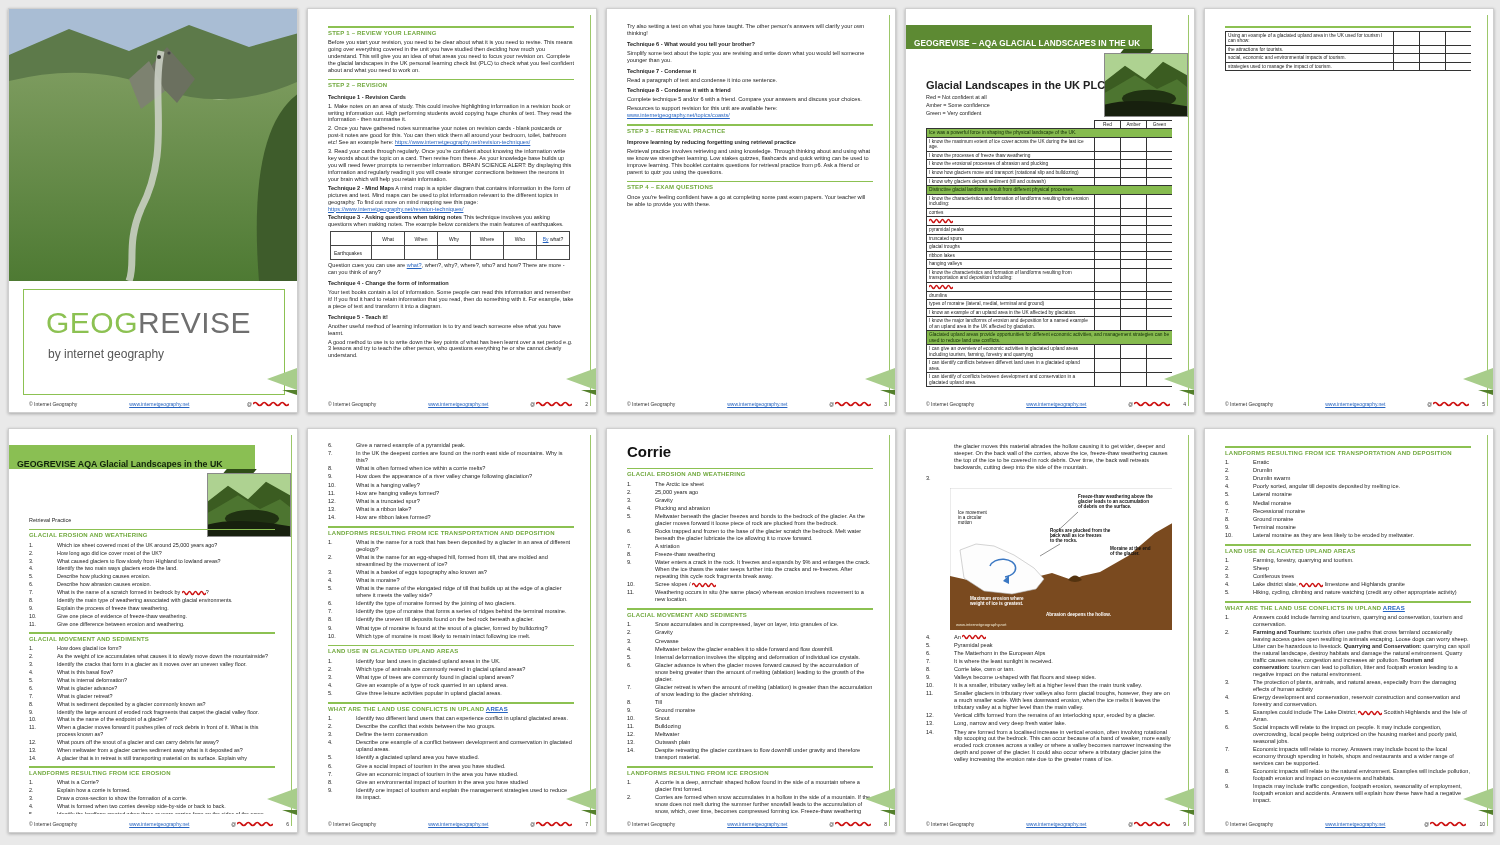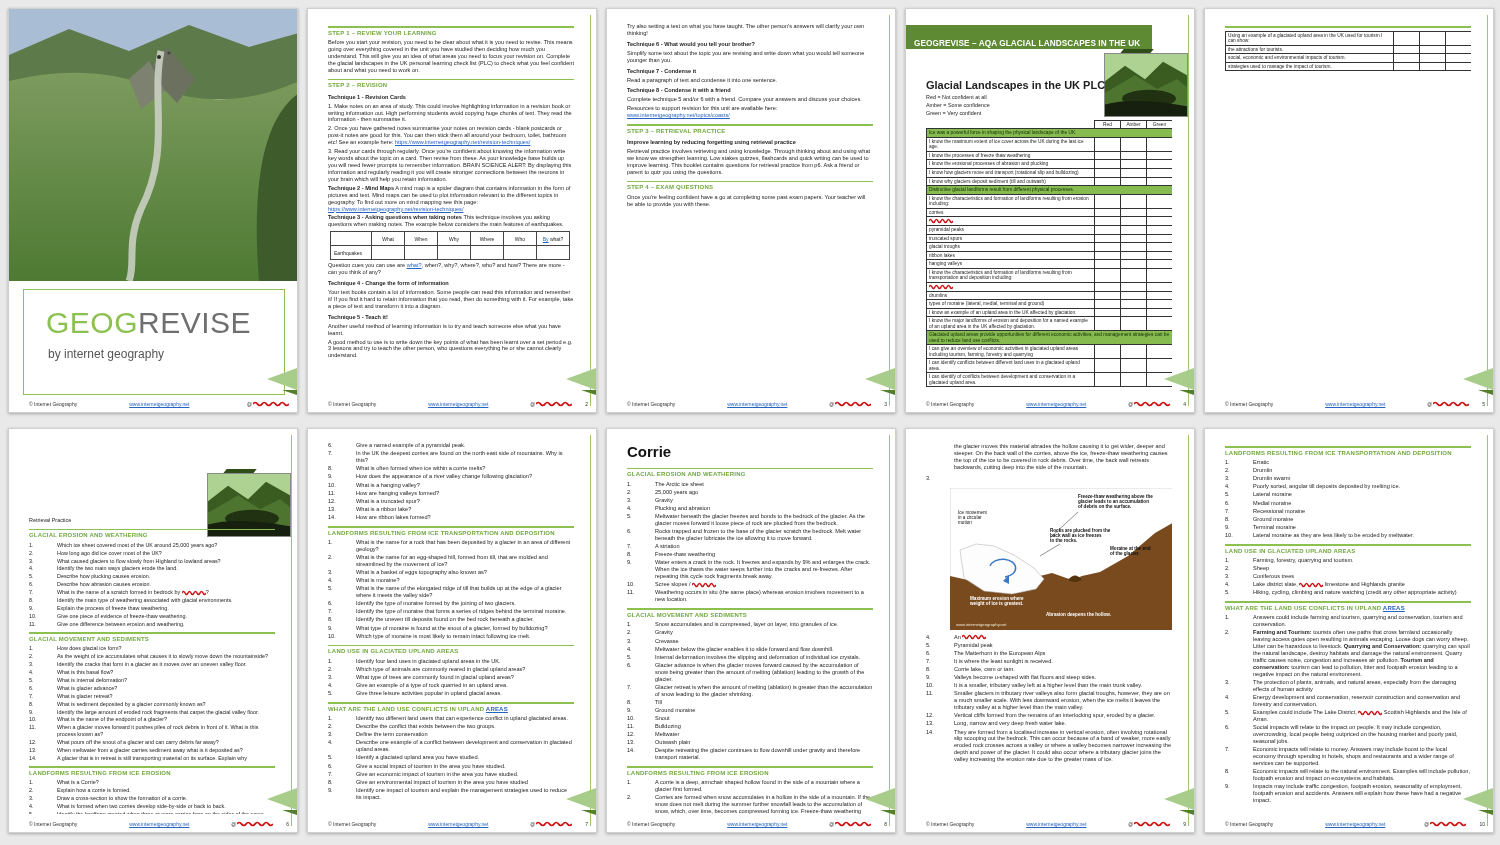--- a/index.html
+++ b/index.html
@@ -457,20 +457,21 @@
             <svg viewBox="0 0 40 8" preserveAspectRatio="none">
               <path d="M0 4 Q2.5 0 5 4 T10 4 T15 4 T20 4 T25 4 T30 4 T35 4 T40 4" stroke="#cc1111" fill="none" stroke-width="2"></path>
             </svg>
           </span>
         </span>
         <span class="f-num">5</span>
       </div>
     </div>
     <div class="page t-quest">
       <div class="sideline"></div>
+      <div class="banner light">GEOGREVISE AQA Glacial Landscapes in the UK</div>
       <div class="banner-fold"></div>
       <div class="photo">
         <svg viewBox="0 0 82 64" preserveAspectRatio="none">
 <rect width="82" height="64" fill="#b9d9a0"></rect>
 <path d="M0,28 L20,12 L40,26 L58,8 L82,22 L82,64 L0,64 Z" fill="#2c4a18"></path>
 <path d="M10,34 L30,22 L52,36 L72,26 L82,34 L82,64 L0,64 L0,40 Z" fill="#43682a"></path>
 <ellipse cx="44" cy="46" rx="27" ry="9" fill="#0c1606"></ellipse>
 <path d="M0,52 Q30,44 82,54 L82,64 L0,64 Z" fill="#52803。2"></path>
 <rect width="82" height="64" fill="#7fb24d" opacity="0.18"></rect>
         </svg>

